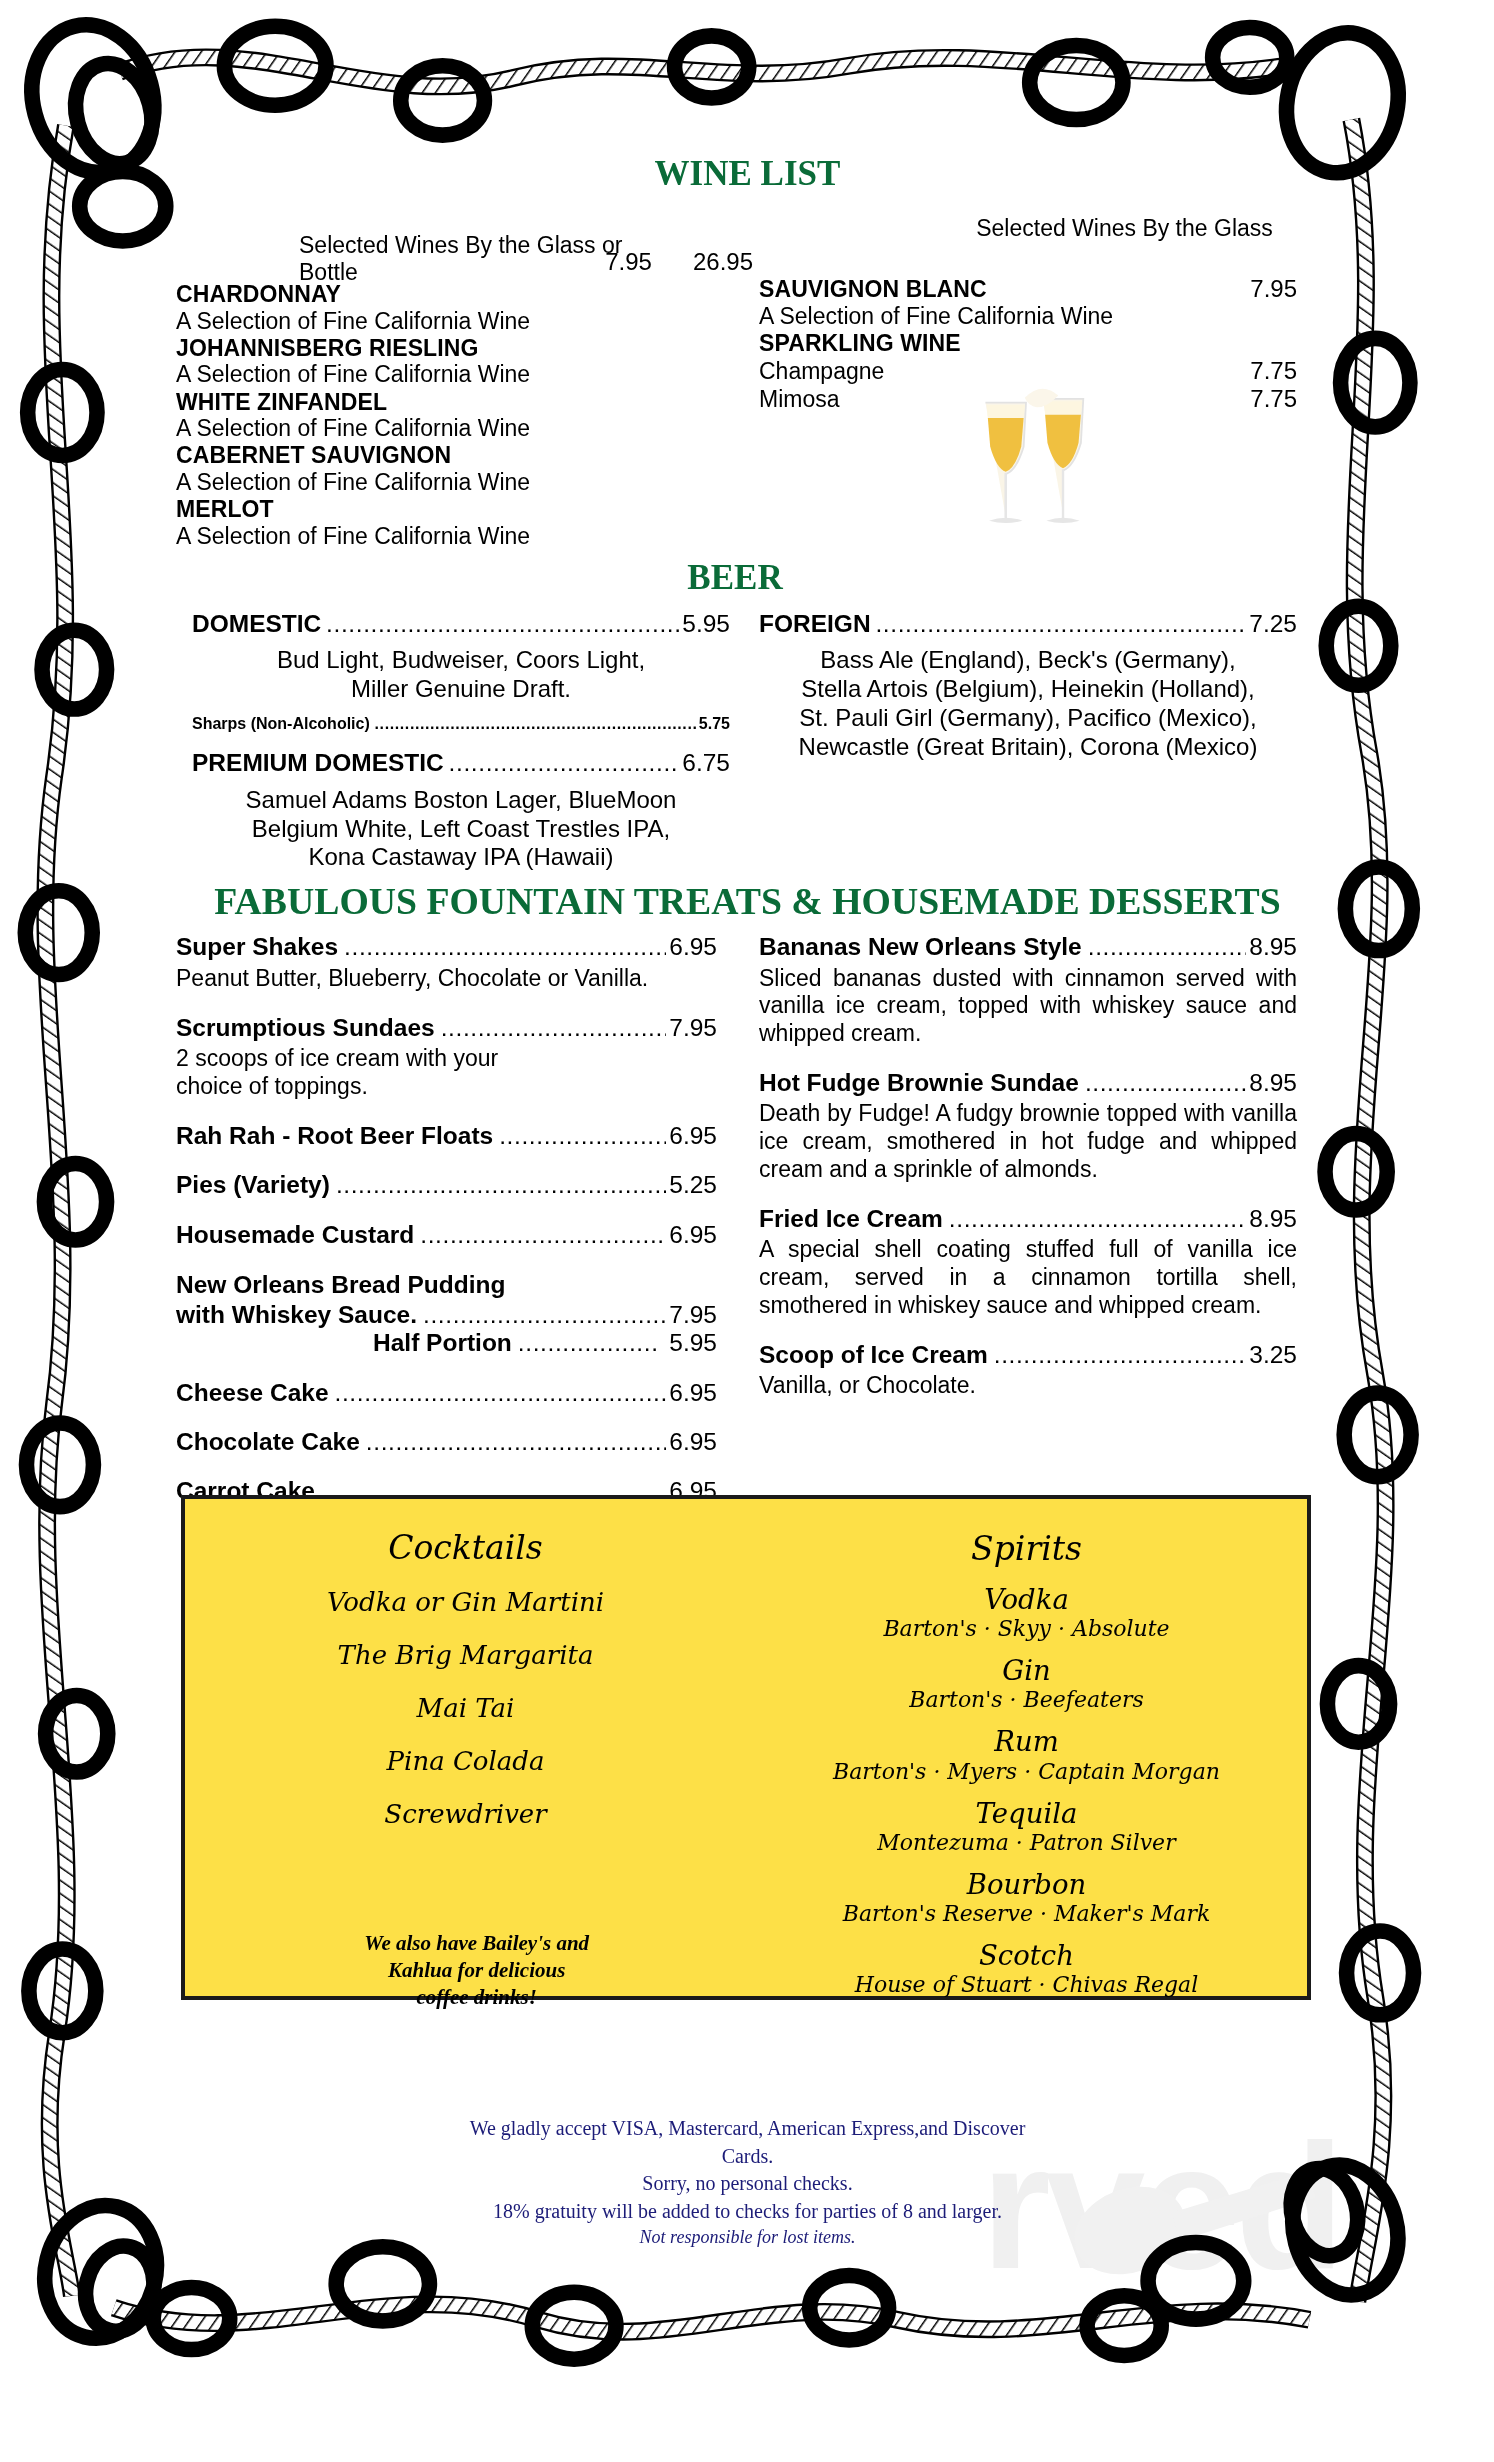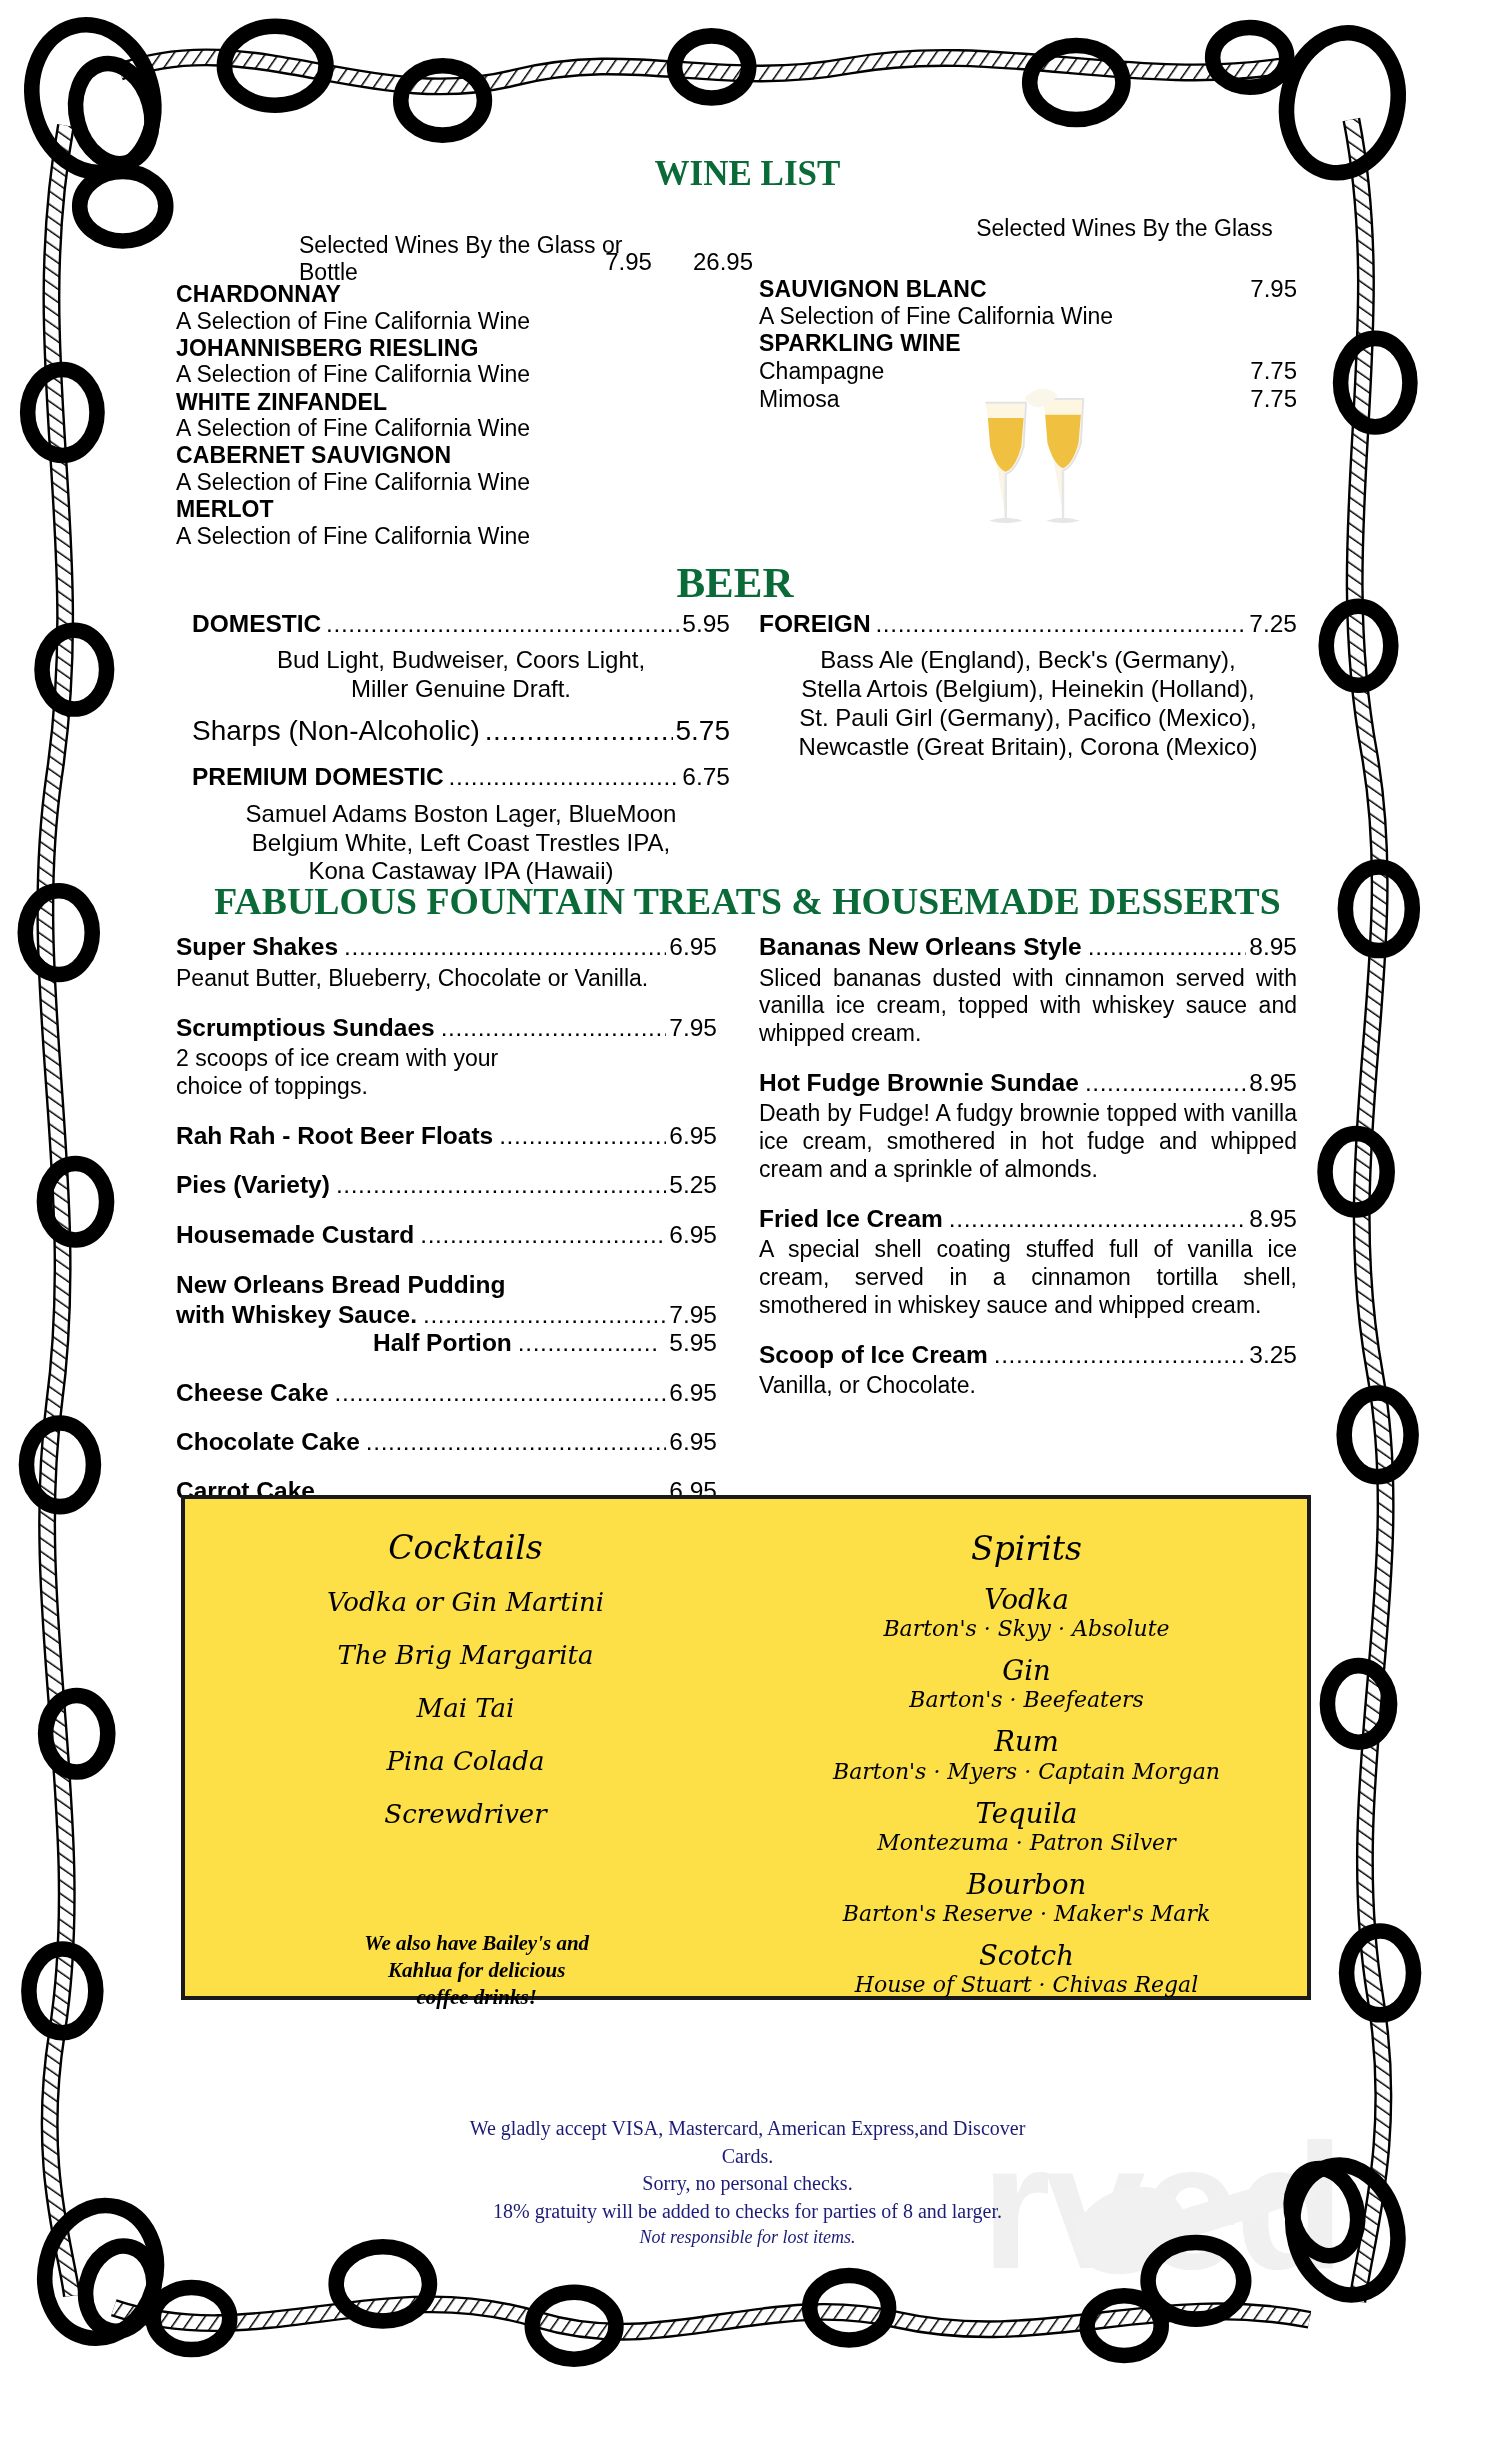--- a/index.html
+++ b/index.html
@@ -17,21 +17,21 @@
   .rope-border{position:absolute;left:0;top:0;width:1495px;height:2462px;z-index:2;
     pointer-events:none;}
 
   
   .page{position:absolute;left:0;top:0;width:1495px;height:2462px;z-index:3;}
 
   
   .sec-head{text-align:center;color:#0a6b38;font-family:"Liberation Serif",serif;
     font-weight:700;letter-spacing:0px;}
   #wine-head{position:absolute;left:0;top:154px;width:1495px;font-size:35px;}
-  #beer-head{position:absolute;left:0;top:558px;width:1470px;font-size:43px;}
+  #beer-head{position:absolute;left:0;top:558px;width:1470px;font-size:35px;}
   #dess-head{position:absolute;left:0;top:880px;width:1495px;font-size:37px;
     transform:scaleX(1.02);}
 
   
   .wine-sub{position:absolute;font-size:23px;font-weight:400;}
   #wine-sub-l{left:299px;top:212px;width:383px;margin-top:20px;}
   #wine-sub-r{left:933px;top:215px;width:383px;text-align:center;}
   #wine-prices{position:absolute;left:466px;top:248px;width:287px;font-size:24px;
      display:flex;justify-content:flex-end;gap:41px;}
 
@@ -45,21 +45,21 @@
   
   .champ{position:absolute;left:958px;top:356px;width:179px;height:179px;}
 
   
   .beer-col-l{position:absolute;left:192px;top:610px;width:538px;}
   .beer-col-r{position:absolute;left:759px;top:610px;width:538px;}
   .b-head{display:flex;align-items:baseline;font-size:24.5px;font-weight:700;}
   .b-head .dots{flex:1;overflow:hidden;white-space:nowrap;font-weight:400;
      font-size:24.5px;margin:0 2.4px 0 4.8px;letter-spacing:0.6px;}
   .b-head .price{font-weight:400;font-size:24.5px;}
-  .b-sub{display:flex;align-items:baseline;font-size:28px;font-weight:400;}
+  .b-sub{display:flex;align-items:baseline;font-size:16px;font-weight:700;}
   .b-sub .dots{flex:1;overflow:hidden;white-space:nowrap;margin:0 2.4px 0 4.8px;letter-spacing:0.6px;}
   .b-list{font-size:24px;font-weight:400;line-height:1.2;margin-top:8.4px;text-align:center;}
 
   
   .d-col-l{position:absolute;left:176px;top:933px;width:541px;}
   .d-col-r{position:absolute;left:759px;top:933px;width:538px;}
   .d-item{margin-bottom:4.8px;}
   .d-head{display:flex;align-items:baseline;font-size:24.5px;font-weight:700;}
   .d-head .dots{flex:1;overflow:hidden;white-space:nowrap;font-weight:400;
      margin:0 3.6px 0 6px;letter-spacing:0.6px;}

